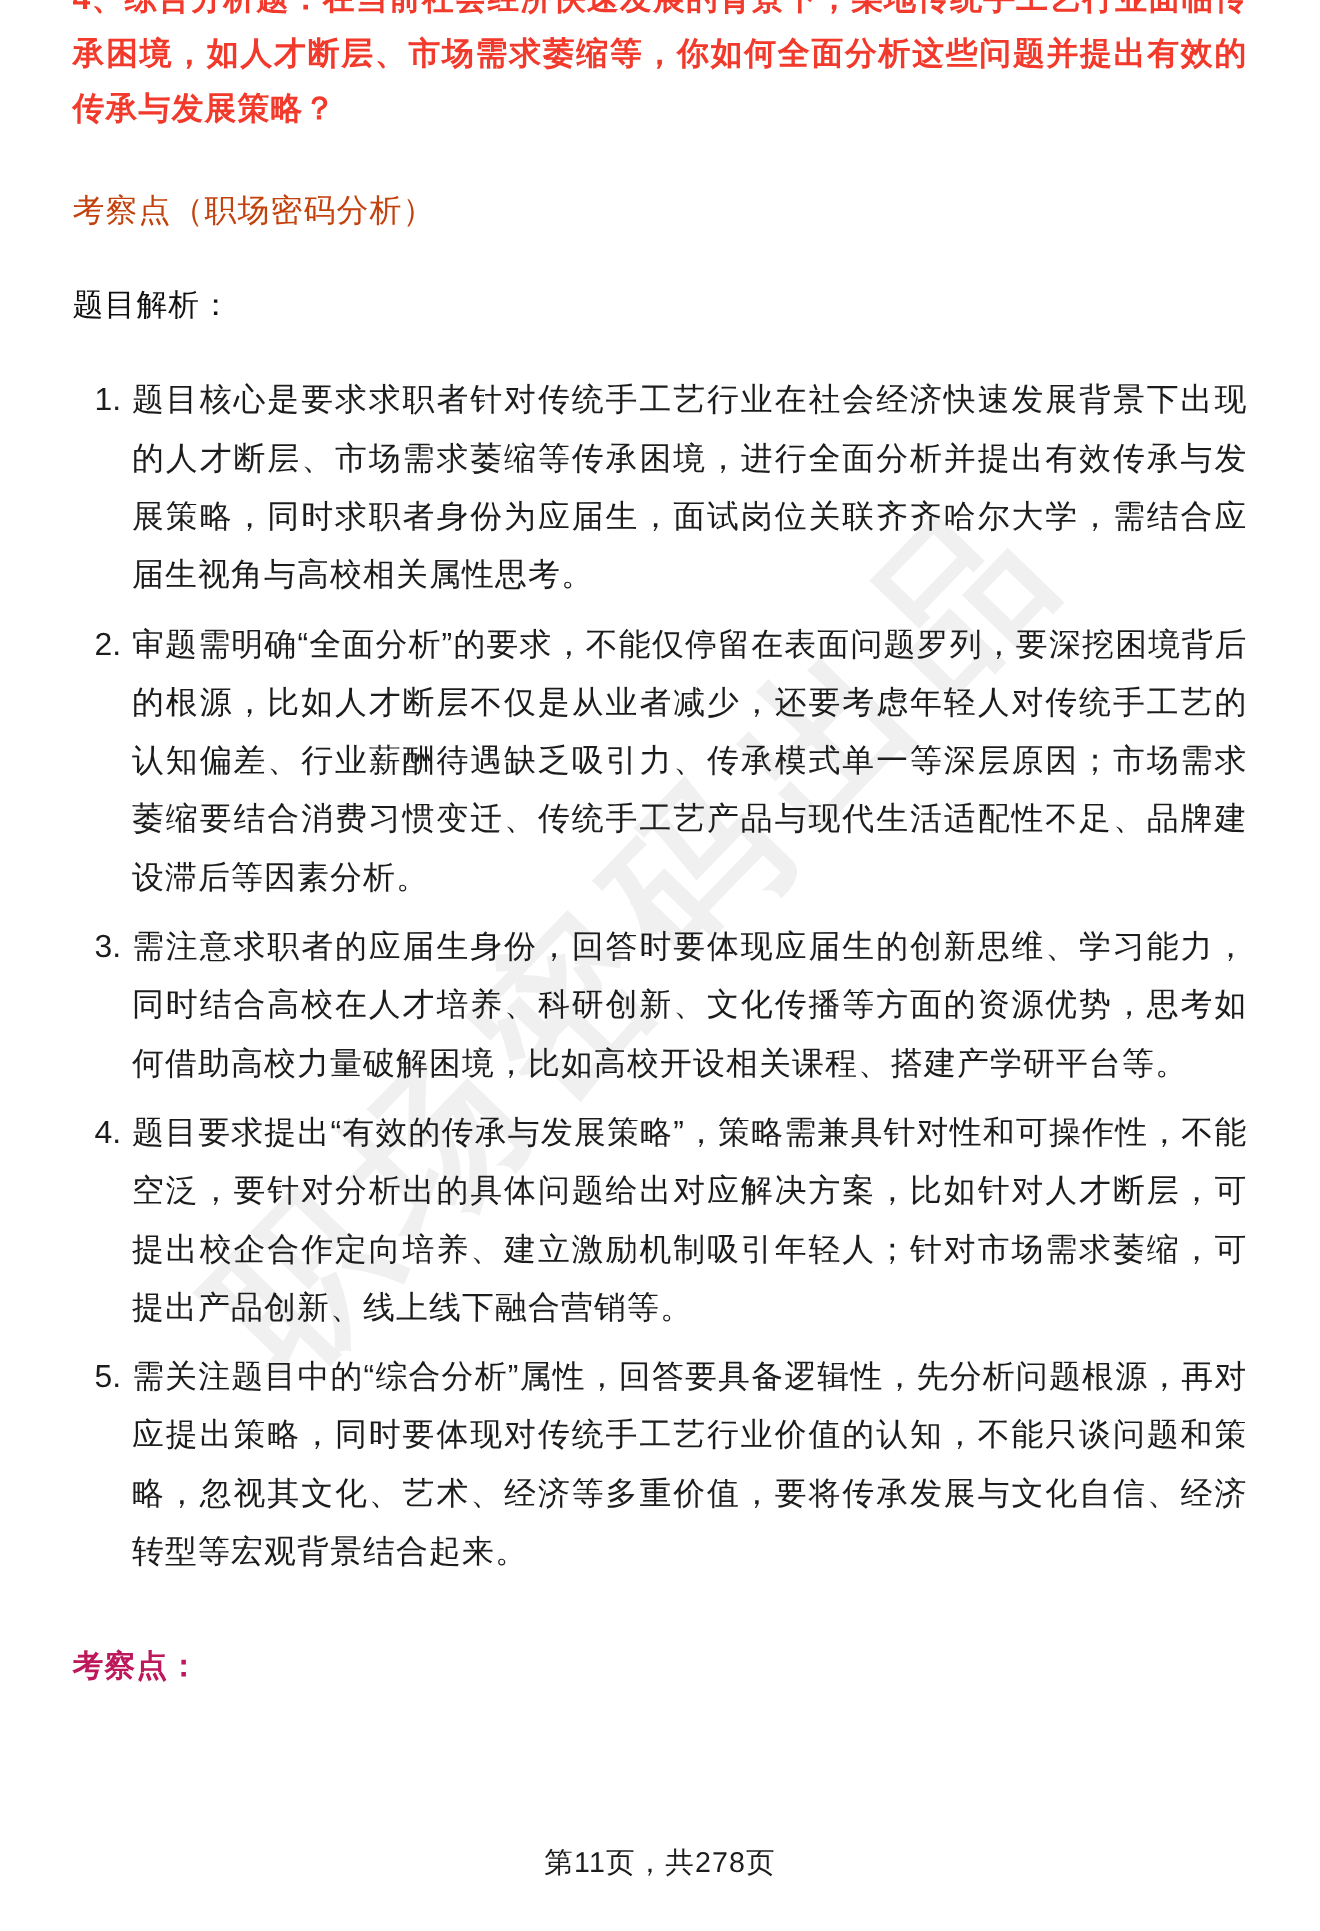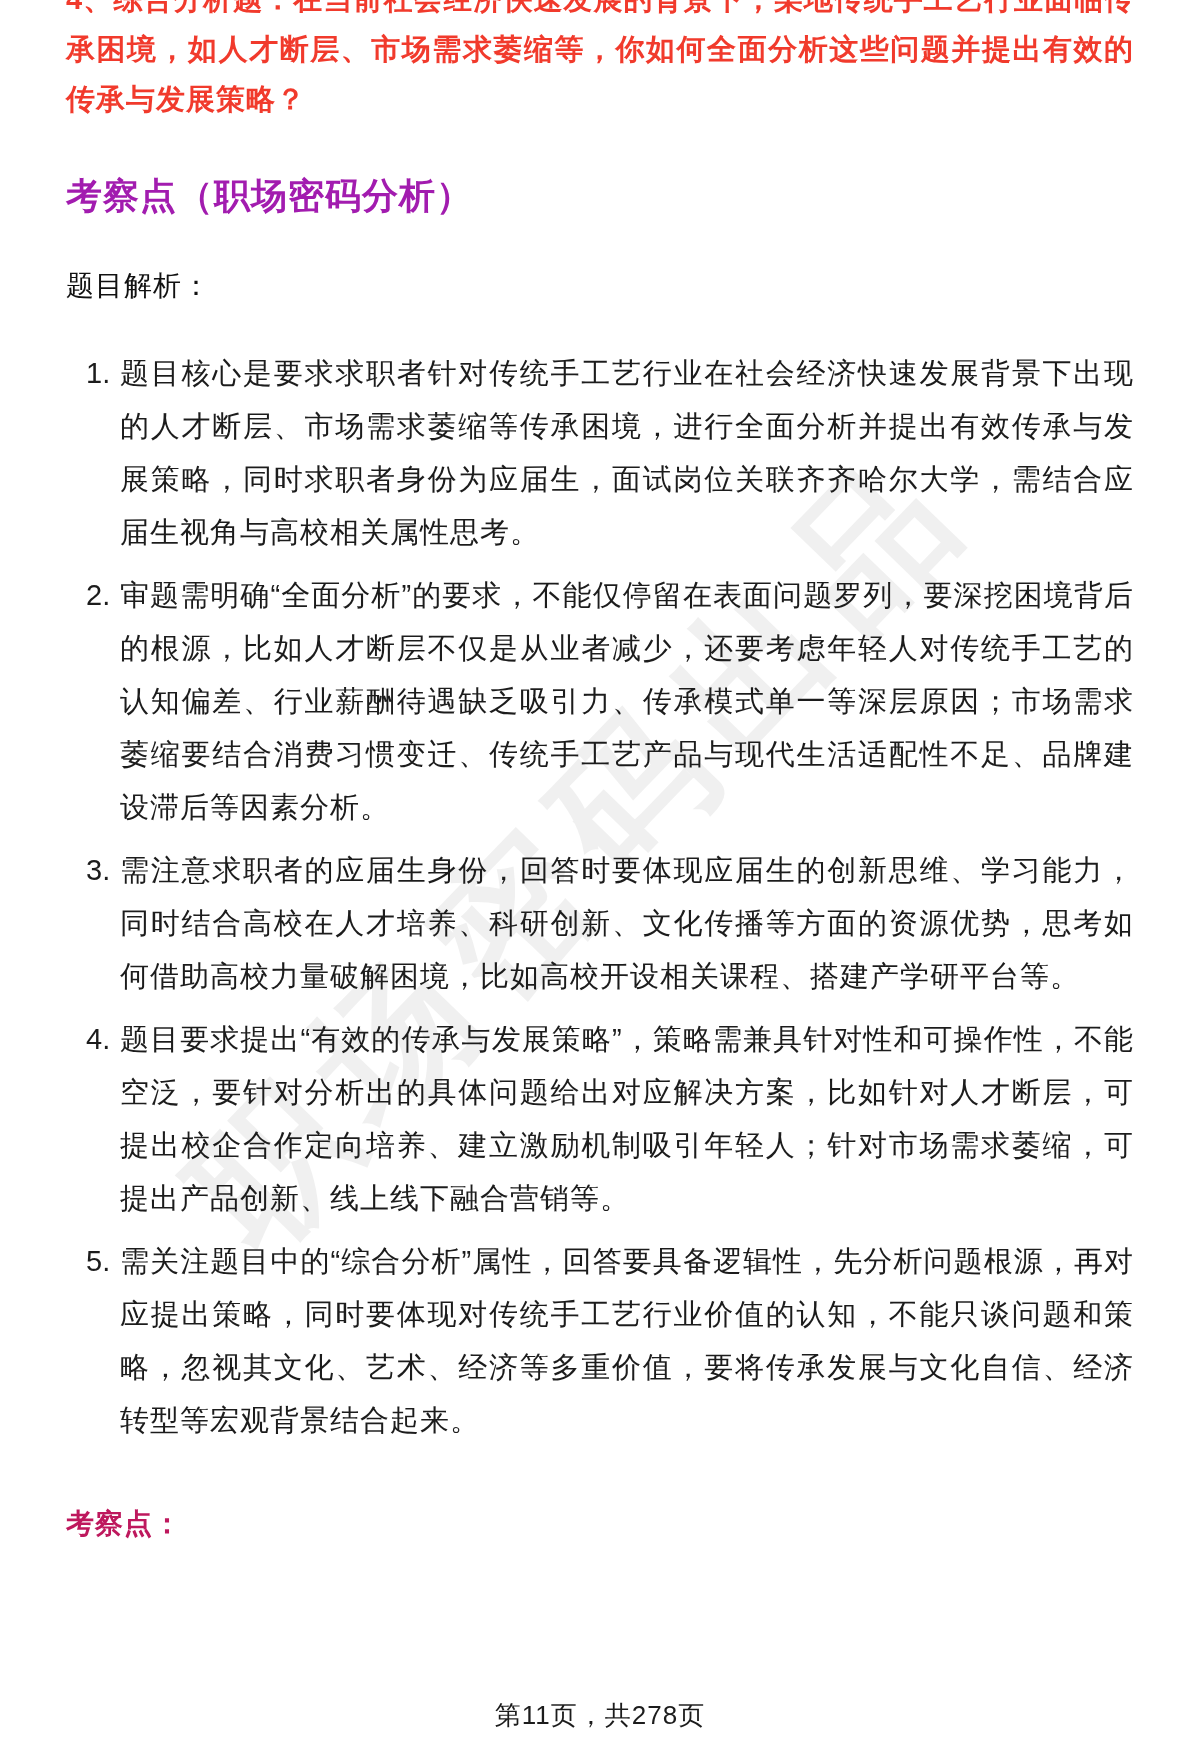--- a/index.html
+++ b/index.html
@@ -38,24 +38,24 @@
     color: #f13a2c;
     font-size: 29px;
     font-weight: bold;
     line-height: 50px;
     letter-spacing: 1px;
     text-align: justify;
     word-break: break-all;
   }
   .section-heading {
     margin-top: 48px;
-    font-size: 36px;
-    font-weight: bold;
+    font-size: 29px;
+    font-weight: normal;
     letter-spacing: 1px;
-    color: #a21caf;
+    color: #c2410c;
   }
   .analysis-heading {
     margin-top: 46px;
     font-size: 28px;
     font-weight: normal;
     letter-spacing: 1px;
     color: #111111;
   }
   .analysis-list {
     margin-top: 42px;
@@ -85,21 +85,21 @@
   .bottom-heading {
     margin-top: 58px;
     font-size: 28px;
     font-weight: bold;
     letter-spacing: 1px;
     color: #be185d;
   }
   .footer {
     position: absolute;
     z-index: 2;
-    bottom: 22px;
+    bottom: 44px;
     left: 0;
     width: 100%;
     text-align: center;
     font-size: 26px;
     letter-spacing: 1px;
     color: #1c1c1c;
   }
 </style>
 </head>
 <body>

